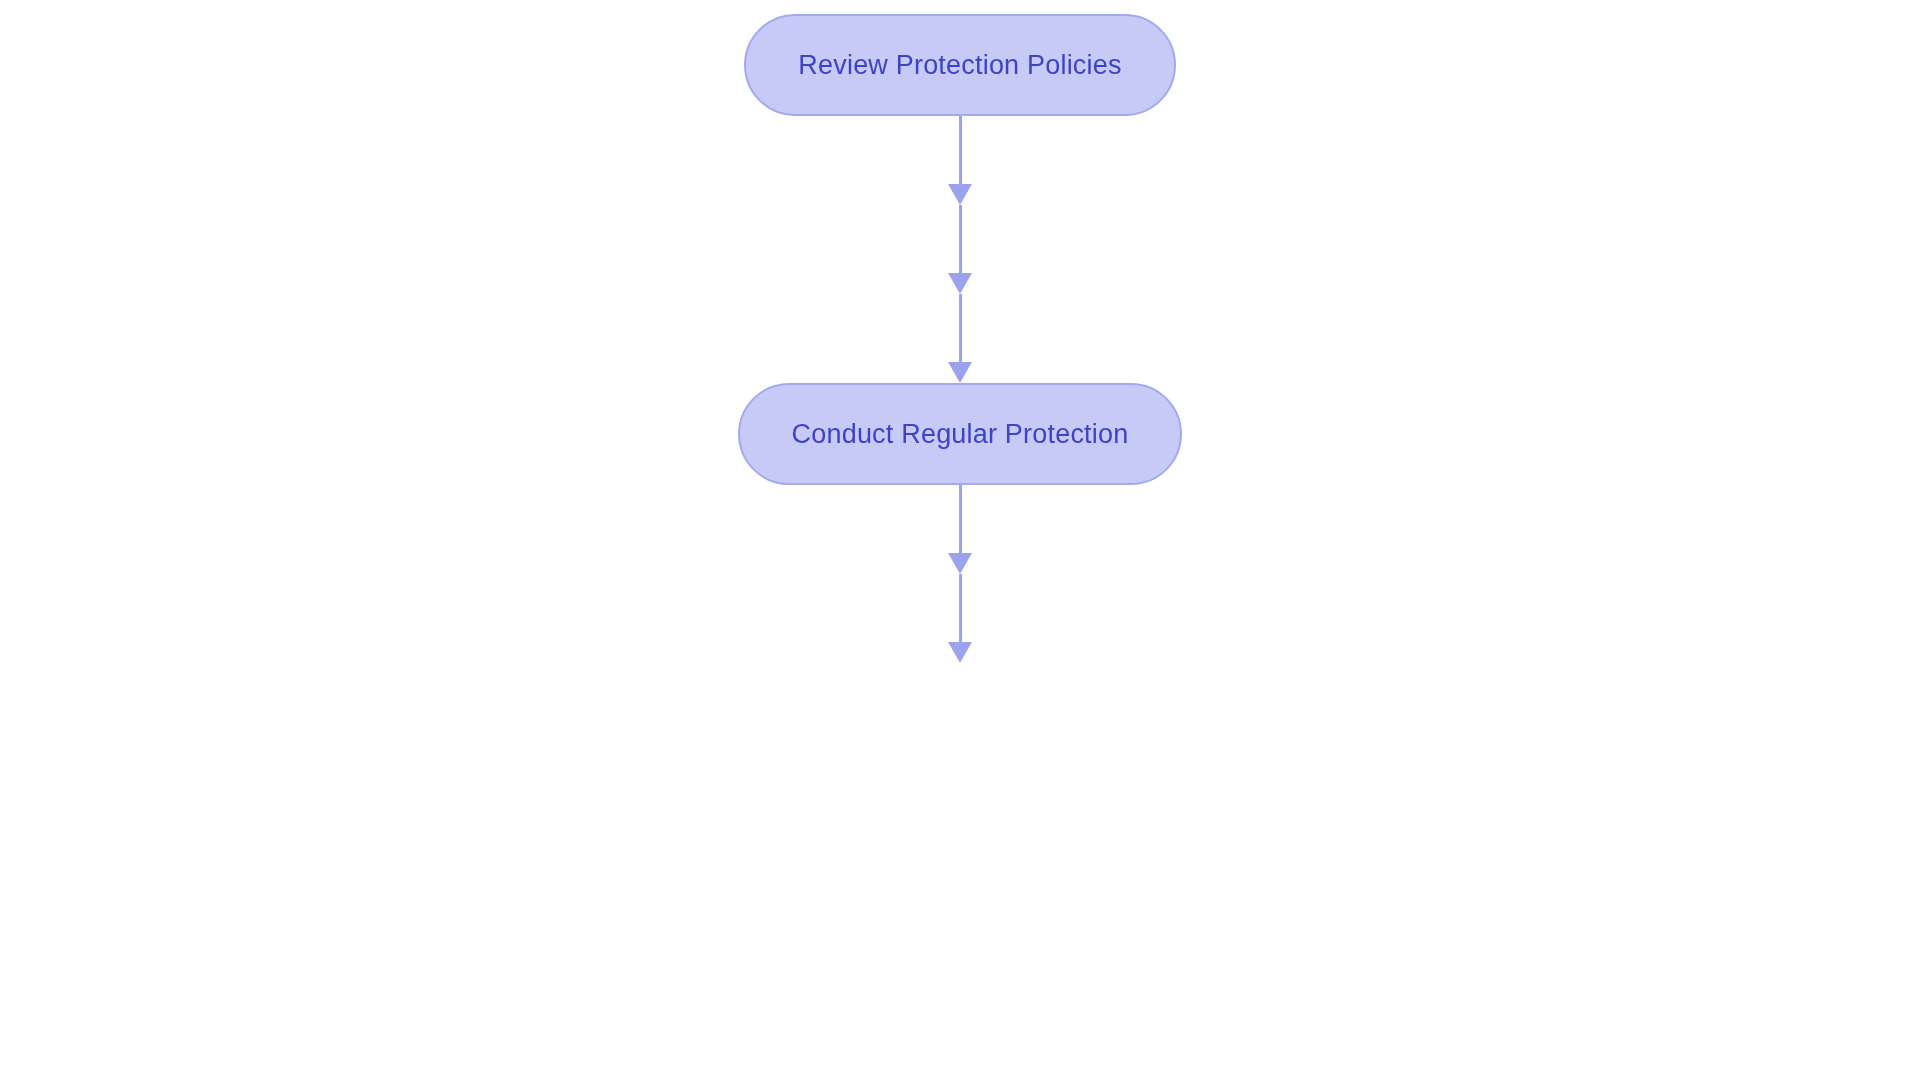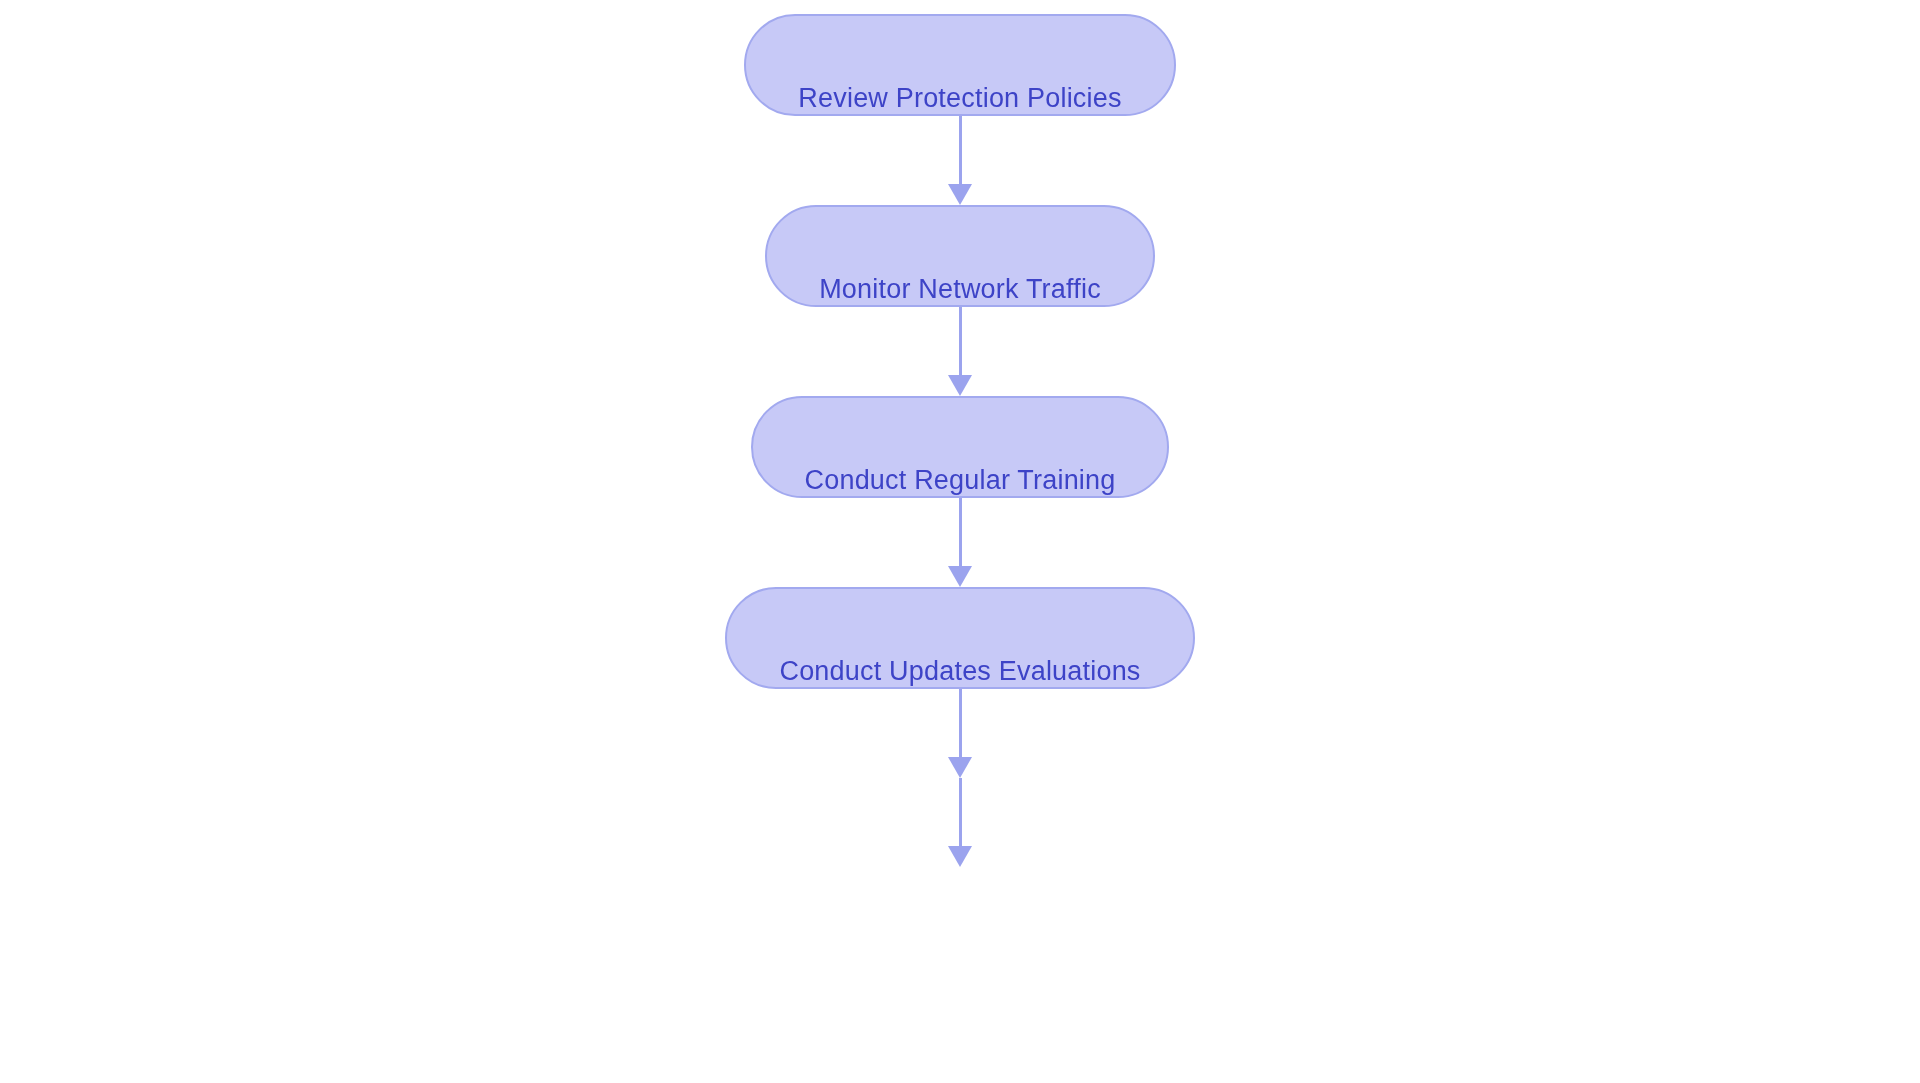--- a/index.html
+++ b/index.html
@@ -26,21 +26,21 @@
     flex-direction: column;
     align-items: center;
     padding-top: 14px;
     padding-bottom: 16px;
   }
   .node {
     height: 102px;
     padding: 0 52px;
     min-width: 340px;
     display: flex;
-    align-items: flex-end;
+    align-items: center;
     justify-content: center;
     background: var(--node-fill);
     border: 2px solid var(--node-border);
     border-radius: 51px;
   }
   .node-label {
     color: var(--node-text);
     font-size: 27px;
     letter-spacing: 0.2px;
     white-space: nowrap;
@@ -73,40 +73,34 @@
 
     <div class="node">
       <span class="node-label">Review Protection Policies</span>
     </div>
 
     <div class="connector">
       <div class="connector-line"></div>
       <div class="connector-head"></div>
     </div>
 
-    <div class="node">
-      <span class="node-label">Monitor Network Traffic</span>
+
+    <div class="connector">
+      <div class="connector-line"></div>
+      <div class="connector-head"></div>
     </div>
+
 
     <div class="connector">
       <div class="connector-line"></div>
       <div class="connector-head"></div>
     </div>
 
     <div class="node">
-      <span class="node-label">Conduct Regular Training</span>
-    </div>
-
-    <div class="connector">
-      <div class="connector-line"></div>
-      <div class="connector-head"></div>
-    </div>
-
-    <div class="node">
-      <span class="node-label">Conduct Updates Evaluations</span>
+      <span class="node-label">Conduct Regular Protection</span>
     </div>
 
     <div class="connector">
       <div class="connector-line"></div>
       <div class="connector-head"></div>
     </div>
 
 
     <div class="connector">
       <div class="connector-line"></div>

